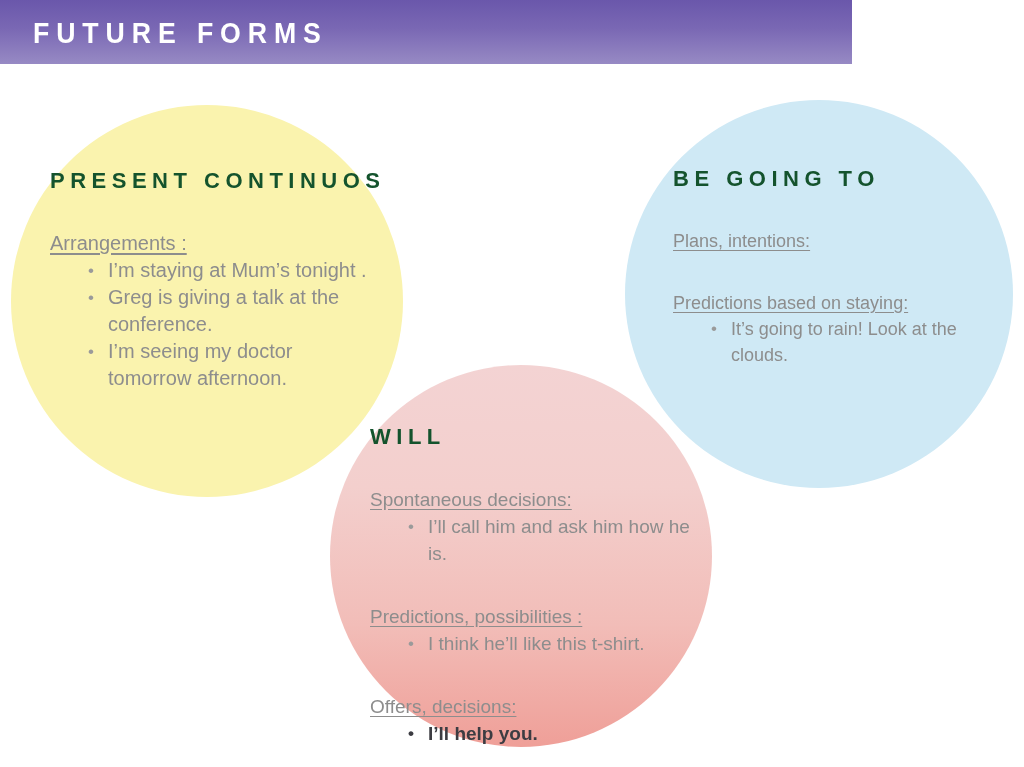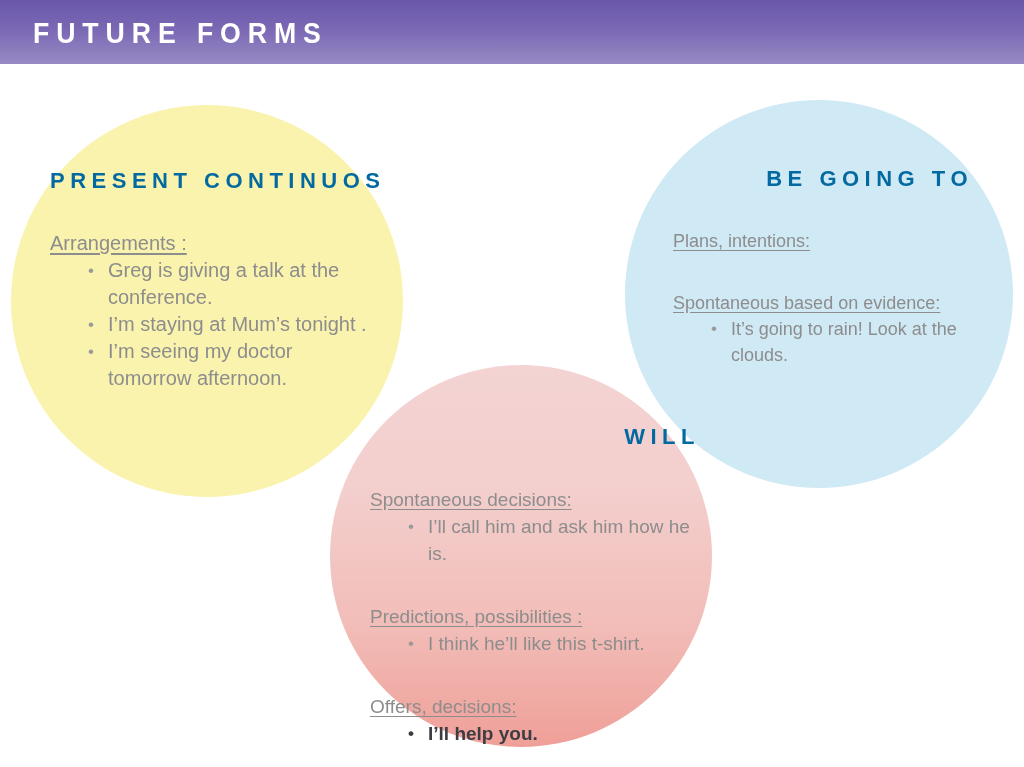--- a/index.html
+++ b/index.html
@@ -14,21 +14,21 @@
     font-family: "Liberation Sans", sans-serif;
     overflow: hidden;
     position: relative;
   }
 
   
   #header-bar {
     position: absolute;
     left: 0;
     top: 0;
-    width: 1024px;
+    width: 852px;
     height: 64px;
     background: linear-gradient(to bottom, #6a57ab 0%, #7a68b4 45%, #978ac4 100%);
   }
   #header-title {
     position: absolute;
     left: 33px;
     top: 18px;
     font-family: "Liberation Sans Narrow", "Liberation Sans", sans-serif;
     font-size: 29px;
     font-weight: bold;
@@ -69,23 +69,23 @@
 
   
   .content {
     position: absolute;
     color: #8d8d8d;
   }
   .section-title {
     font-family: "Liberation Sans Narrow", "Liberation Sans", sans-serif;
     font-size: 22px;
     font-weight: bold;
-    color: #0369a1;
+    color: #14532d;
     letter-spacing: 5.5px;
-    text-align: right;
+    text-align: left;
     white-space: nowrap;
   }
   .lead {
     font-size: 20px;
     line-height: 27px;
     color: #8d8d8d;
     text-decoration: underline;
     text-underline-offset: 3px;
     white-space: nowrap;
     margin-top: 36px;
@@ -167,31 +167,31 @@
 
 <div id="header-bar">
   <div id="header-title">FUTURE FORMS</div>
 </div>
 
 <div class="circle" id="circle-present-continuous"></div>
 <div class="content" id="present-continuous-content">
   <div class="section-title">PRESENT CONTINUOS</div>
   <div class="lead">Arrangements :</div>
   <ul class="bullets">
+    <li>I’m staying at Mum’s tonight .</li>
     <li>Greg is giving a talk at the conference.</li>
-    <li>I’m staying at Mum’s tonight .</li>
     <li>I’m seeing my doctor tomorrow afternoon.</li>
   </ul>
 </div>
 
 <div class="circle" id="circle-be-going-to"></div>
 <div class="content" id="be-going-to-content">
   <div class="section-title">BE GOING TO</div>
   <div class="lead">Plans, intentions:</div>
-  <div class="lead">Spontaneous based on evidence:</div>
+  <div class="lead">Predictions based on staying:</div>
   <ul class="bullets">
     <li>It’s going to rain! Look at the clouds.</li>
   </ul>
 </div>
 
 <div class="circle" id="circle-will"></div>
 <div class="content" id="will-content">
   <div class="section-title">WILL</div>
   <div class="lead">Spontaneous decisions: </div>
   <ul class="bullets">

